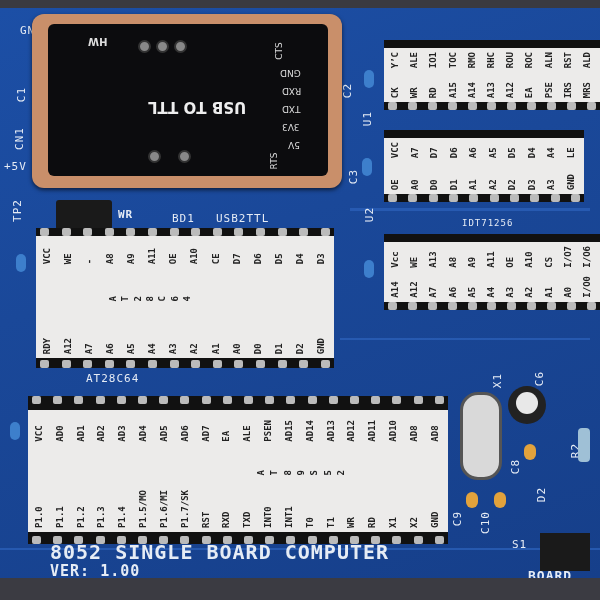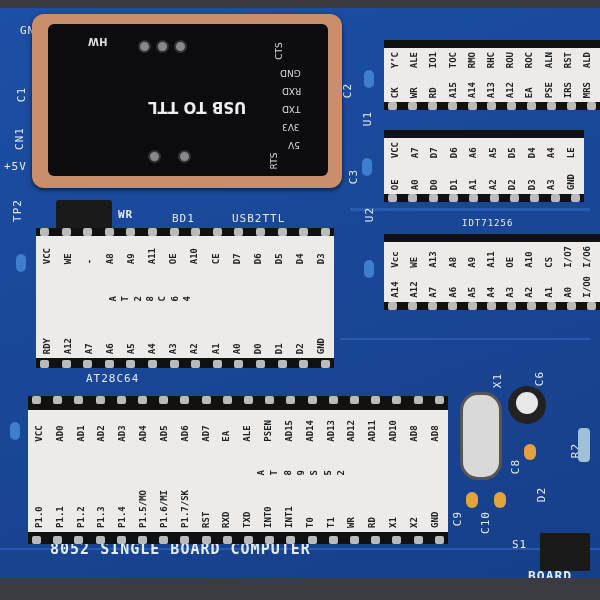--- a/index.html
+++ b/index.html
@@ -41,38 +41,39 @@
   <div class="trace" style="left:0;top:540px;width:600px;height:2px"></div>
 
   <div class="silk" style="left:20px;top:16px">GN</div>
   <div class="silk" style="left:14px;top:80px;transform:rotate(-90deg)">C1</div>
   <div class="silk" style="left:8px;top:124px;transform:rotate(-90deg)">CN1</div>
   <div class="silk" style="left:4px;top:152px">+5V</div>
   <div class="silk" style="left:6px;top:196px;transform:rotate(-90deg)">TP2</div>
   <div class="silk" style="left:36px;top:218px">PP</div>
   <div class="silk" style="left:118px;top:200px;font-weight:bold">WR</div>
   <div class="silk" style="left:172px;top:204px">BD1</div>
-  <div class="silk" style="left:232px;top:204px">USB2TTL</div>
+  <div class="silk" style="left:216px;top:204px">USB2TTL</div>
   <div class="silk" style="left:340px;top:76px;transform:rotate(-90deg)">C2</div>
   <div class="silk" style="left:360px;top:104px;transform:rotate(-90deg)">U1</div>
   <div class="silk" style="left:346px;top:162px;transform:rotate(-90deg)">C3</div>
   <div class="silk" style="left:362px;top:200px;transform:rotate(-90deg)">U2</div>
   <div class="silk" style="left:462px;top:210px;font-size:9px">IDT71256</div>
   <div class="silk" style="left:86px;top:364px">AT28C64</div>
   <div class="silk" style="left:490px;top:366px;transform:rotate(-90deg)">X1</div>
   <div class="silk" style="left:532px;top:364px;transform:rotate(-90deg)">C6</div>
   <div class="silk" style="left:568px;top:436px;transform:rotate(-90deg)">R2</div>
   <div class="silk" style="left:508px;top:452px;transform:rotate(-90deg)">C8</div>
   <div class="silk" style="left:534px;top:480px;transform:rotate(-90deg)">D2</div>
   <div class="silk" style="left:450px;top:504px;transform:rotate(-90deg)">C9</div>
   <div class="silk" style="left:474px;top:508px;transform:rotate(-90deg)">C10</div>
   <div class="silk" style="left:512px;top:530px">S1</div>
   <div class="silk" style="left:528px;top:560px;font-size:13px;font-weight:bold">BOARD</div>
 
-  <div class="silk" style="left:50px;top:532px;font-size:15px;font-weight:bold">8052 SINGLE BOARD COMPUTER</div>
+  <div class="silk" style="left:50px;top:532px;font-size:20px;font-weight:bold">8052 SINGLE BOARD COMPUTER</div>
+  <div class="silk" style="left:50px;top:554px;font-size:15px;font-weight:bold">VER: 1.00</div>
 
   <div class="cap" style="left:364px;top:62px"></div>
   <div class="cap" style="left:362px;top:150px"></div>
   <div class="cap" style="left:364px;top:252px"></div>
   <div class="cap" style="left:16px;top:246px"></div>
   <div class="cap" style="left:10px;top:414px"></div>
   <div class="ycap" style="left:524px;top:436px"></div>
   <div class="ycap" style="left:466px;top:484px"></div>
   <div class="ycap" style="left:494px;top:484px"></div>
   <div class="xtal"></div>

